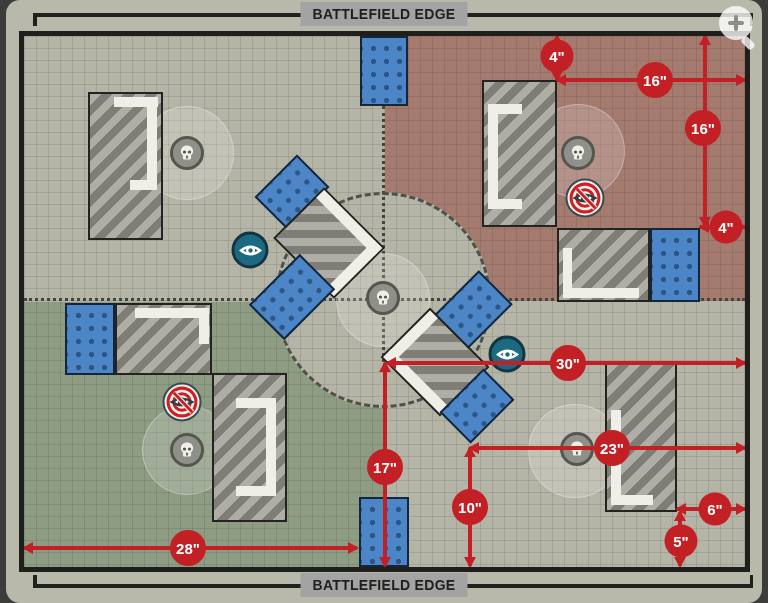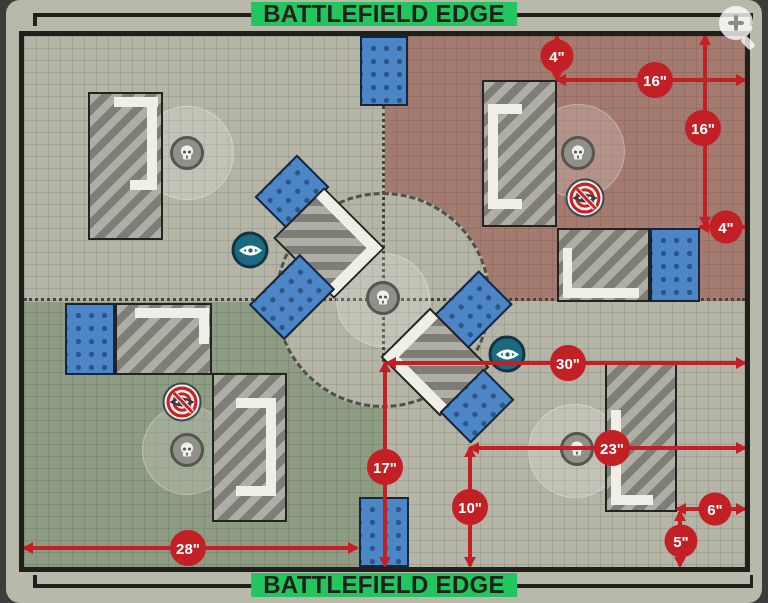--- a/index.html
+++ b/index.html
@@ -3,22 +3,22 @@
 <meta charset="utf-8">
 <style>
   html,body{margin:0;padding:0;}
   body{width:768px;height:603px;overflow:hidden;background:#3c3c3a;position:relative;
        font-family:"Liberation Sans",sans-serif;}
   .frame{position:absolute;left:6px;top:0;width:756px;height:603px;border-radius:14px;
          overflow:hidden;background:#b9b9ab;}
   
   .bracket-line{position:absolute;height:3.5px;background:#20201c;}
   .tick{position:absolute;width:3.5px;height:13px;background:#20201c;}
-  .edge-title{position:absolute;left:50%;transform:translateX(-50%);background:#22c55e;
-              padding:0 12px;font-weight:bold;font-size:24px;letter-spacing:.3px;
+  .edge-title{position:absolute;left:50%;transform:translateX(-50%);background:#a3a3a3;
+              padding:0 12px;font-weight:bold;font-size:14px;letter-spacing:.3px;
               color:#20201c;white-space:nowrap;line-height:24px;}
   
   .board{position:absolute;left:13px;top:31px;width:731px;height:541px;box-sizing:border-box;
          border:5px solid #1f1f1b;background:#b5b5a7;}
   .board-inner{position:absolute;inset:0;overflow:hidden;}
   .zone{position:absolute;}
   .zone-red{background:#a57b70;}
   .zone-green{background:#8d9c83;}
   .center-fill{position:absolute;border-radius:50%;background:#b5b5a7;}
   .grid{position:absolute;inset:0;

